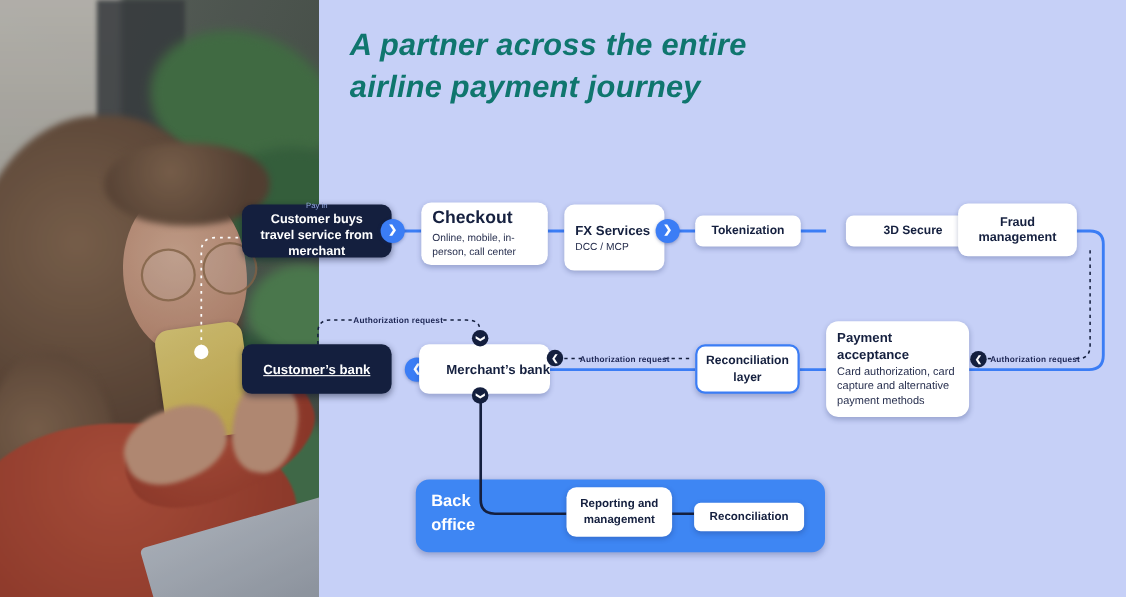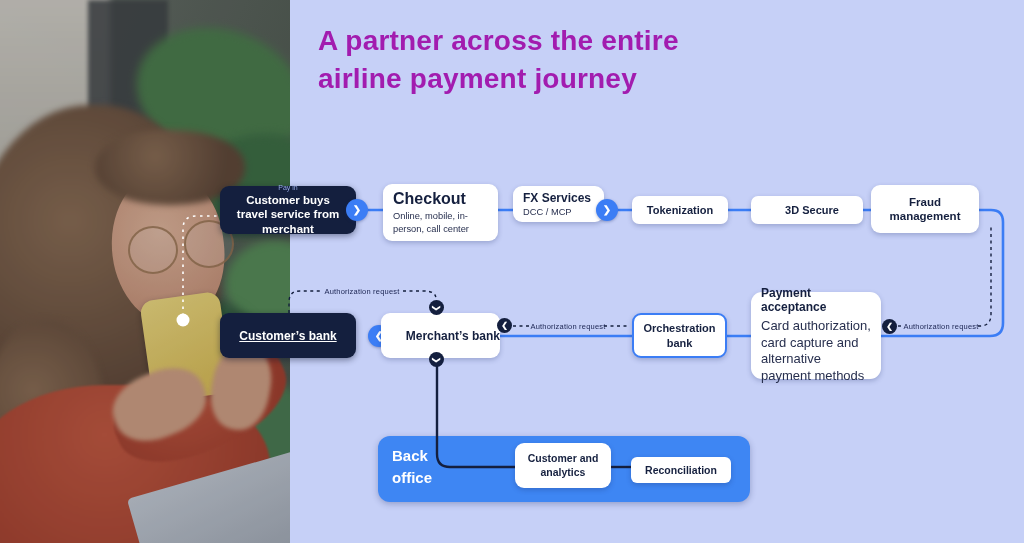--- a/index.html
+++ b/index.html
@@ -1,42 +1,42 @@
 <!DOCTYPE html>
 <html><head>
 <meta charset="utf-8">
 <style>
   html,body{margin:0;padding:0;background:#9aa5c9;}
   #stage{position:relative;width:1024px;height:543px;overflow:hidden;
     font-family:"Liberation Sans",sans-serif;background:#c6d0f7;}
   .abs{position:absolute;}
   
   #title{left:318px;top:22px;width:450px;font-size:28px;line-height:1.37;
-    font-weight:600;color:#a21caf;letter-spacing:.2px;}
+    font-weight:600;color:#0f766e;letter-spacing:.2px;font-style:italic;}
   
   .node{position:absolute;box-sizing:border-box;border-radius:9px;background:#fff;
     box-shadow:0 2px 5px rgba(25,40,100,.25);color:#15203f;display:flex;
     flex-direction:column;justify-content:center;}
   .node .t{font-weight:700;}
   .node .d{font-weight:400;color:#272f4e;}
   .dark{background:#141f3e;color:#fff;box-shadow:0 2px 6px rgba(10,18,45,.45);
     align-items:center;text-align:center;}
   .center{align-items:center;text-align:center;}
   .pad{padding:7px 10px;}
   
   .cir{position:absolute;border-radius:50%;display:flex;align-items:center;
     justify-content:center;color:#fff;font-weight:700;z-index:6;}
   .cir.blue{width:22px;height:22px;background:#3b7df5;font-size:10px;
     box-shadow:0 1px 3px rgba(20,40,110,.35);}
   .cir.navy{width:15px;height:15px;background:#141f3e;font-size:8px;}
   .rot90{transform:rotate(90deg);}
   .cir span{line-height:1;}
   
   .authlbl{position:absolute;width:90px;text-align:center;font-size:7.5px;
-    font-weight:400;color:#1b2452;letter-spacing:.2px;z-index:5;}
+    font-weight:700;color:#1b2452;letter-spacing:.2px;z-index:5;}
   
   #backoffice{left:378px;top:436px;width:372px;height:66px;border-radius:12px;
     background:#3e86f3;box-shadow:0 2px 6px rgba(25,40,100,.3);}
   #backoffice-label{left:392px;top:445px;width:70px;color:#fff;font-weight:700;
     font-size:15px;line-height:1.45;z-index:4;}
   
   #lines{position:absolute;left:0;top:0;z-index:3;pointer-events:none;}
   .node,.cir,.authlbl{z-index:4;}
   
   #photo{left:0;top:0;width:290px;height:543px;overflow:hidden;background:
@@ -125,34 +125,34 @@
 
   <div class="cir blue" style="left:346px;top:199px;">
     <span>❯</span>
   </div>
 
   <div class="node pad" style="left:383px;top:184px;width:115px;height:57px;">
     <div class="t" style="font-size:16px;margin-bottom:2px;">Checkout</div>
     <div class="d" style="font-size:9.3px;line-height:1.3;">Online, mobile, in-person, call center</div>
   </div>
 
-  <div class="node pad" style="left:513px;top:186px;width:91px;height:36px;">
+  <div class="node pad" style="left:513px;top:186px;width:91px;height:60px;">
     <div class="t" style="font-size:12px;margin-bottom:2px;">FX Services</div>
     <div class="d" style="font-size:9.3px;">DCC / MCP</div>
   </div>
 
   <div class="cir blue" style="left:596px;top:199px;">
     <span>❯</span>
   </div>
 
   <div class="node center" style="left:632px;top:196px;width:96px;height:28px;border-radius:7px;">
     <div class="t" style="font-size:11px;">Tokenization</div>
   </div>
 
-  <div class="node center" style="left:751px;top:196px;width:112px;height:28px;border-radius:7px;padding-left:10px;">
+  <div class="node center" style="left:769px;top:196px;width:112px;height:28px;border-radius:7px;padding-left:10px;">
     <div class="t" style="font-size:11px;">3D Secure</div>
   </div>
 
   <div class="node center" style="left:871px;top:185px;width:108px;height:48px;justify-content:center;">
     <div class="t" style="font-size:11.5px;line-height:1.25;width:80px;">Fraud management</div>
   </div>
 
   <div class="node dark center" style="left:220px;top:313px;width:136px;height:45px;">
     <div class="t" style="font-size:12px;text-decoration:underline;">Customer’s bank</div>
   </div>
@@ -169,40 +169,40 @@
     <span class="rot90">❯</span>
   </div>
   <div class="cir navy" style="left:429px;top:352px;">
     <span class="rot90">❯</span>
   </div>
   <div class="cir navy" style="left:497px;top:318px;">
     <span>❮</span>
   </div>
 
   <div class="node center" style="left:632px;top:313px;width:95px;height:45px;border:2px solid #3b7df5;">
-    <div class="t" style="font-size:11px;line-height:1.3;width:80px;">Orchestration bank</div>
+    <div class="t" style="font-size:11px;line-height:1.3;width:80px;">Reconciliation layer</div>
   </div>
 
   <div class="node pad" style="left:751px;top:292px;width:130px;height:87px;border-radius:11px;">
     <div class="t" style="font-size:12px;line-height:1.2;margin-bottom:3px;width:85px;">Payment acceptance</div>
-    <div class="d" style="font-size:13px;line-height:1.3;">Card authorization, card capture and alternative payment methods</div>
+    <div class="d" style="font-size:10px;line-height:1.3;">Card authorization, card capture and alternative payment methods</div>
   </div>
 
   <div class="cir navy" style="left:882px;top:319px;">
     <span>❮</span>
   </div>
 
   <div class="authlbl" style="left:317px;top:287px;">Authorization request</div>
   <div class="authlbl" style="left:523px;top:322px;">Authorization request</div>
   <div class="authlbl" style="left:896px;top:322px;">Authorization request</div>
 
   <div id="backoffice" class="abs"></div>
   <div id="backoffice-label" class="abs">Back office</div>
 
   <div class="node center" style="left:515px;top:443px;width:96px;height:45px;">
-    <div class="t" style="font-size:10.5px;line-height:1.3;width:80px;">Customer and analytics</div>
+    <div class="t" style="font-size:10.5px;line-height:1.3;width:80px;">Reporting and management</div>
   </div>
 
   <div class="node center" style="left:631px;top:457px;width:100px;height:26px;border-radius:6px;">
     <div class="t" style="font-size:10.5px;">Reconciliation</div>
   </div>
 
 </div>
 
 </body></html>

